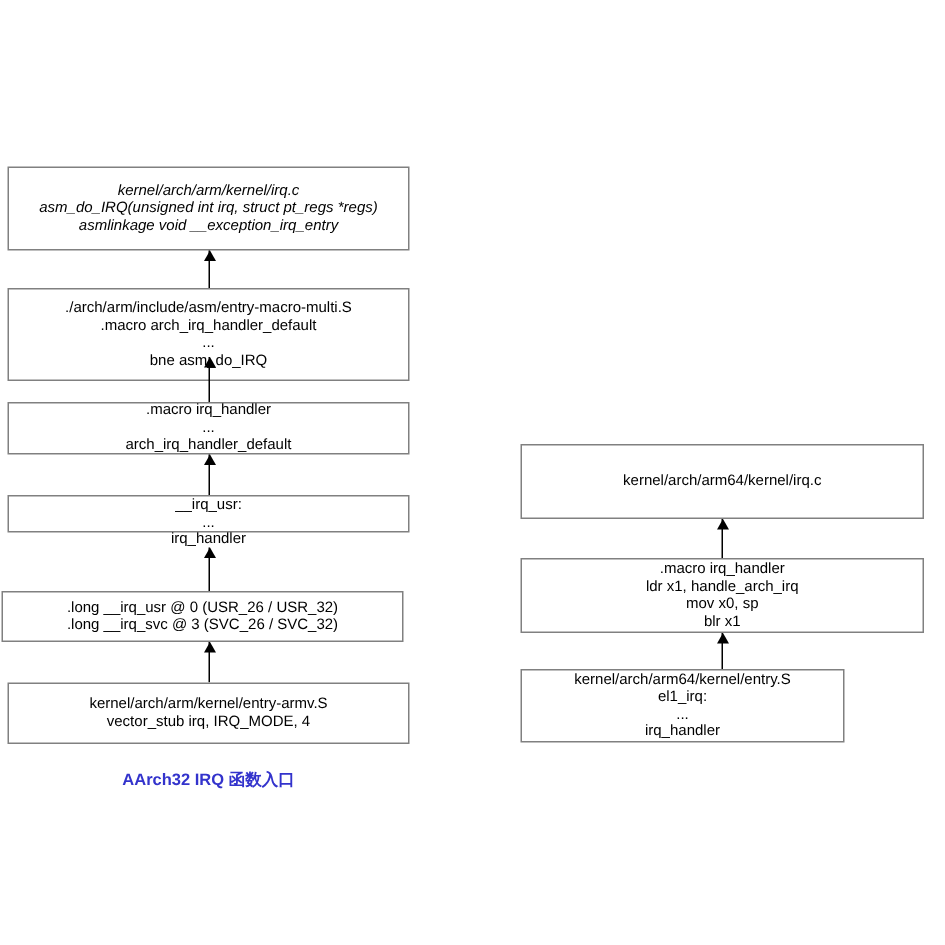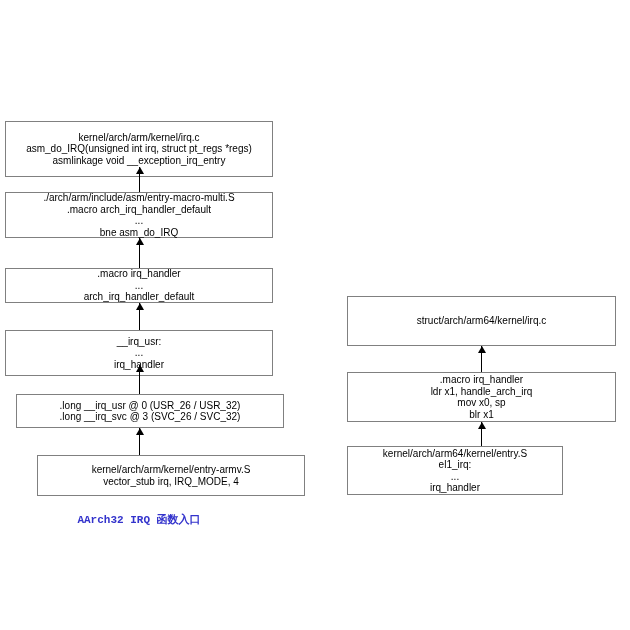--- a/index.html
+++ b/index.html
@@ -48,77 +48,76 @@
     border-right: 4px solid transparent;
     border-bottom: 7px solid var(--arrow, #000000);
   }
   .caption {
     position: absolute;
     text-align: center;
     font-size: 11px;
     font-weight: bold;
     color: var(--caption, #3333cc);
     white-space: nowrap;
-    font-family: Liberation Mono, monospace;
   }
 </style>
 </head>
 <body>
 
 <div class="canvas">
 
-  <div class="flow-box" style="left:5px; top:121px; width:268px; height:56px;">
+  <div class="flow-box" style="left:5px; top:111px; width:268px; height:56px;font-style:italic;">
     <div class="line">kernel/arch/arm/kernel/irq.c</div>
     <div class="line">asm_do_IRQ(unsigned int irq, struct pt_regs *regs)</div>
     <div class="line">asmlinkage void __exception_irq_entry</div>
   </div>
 
   <div class="connector" style="left:139px; top:167px; height:25px;"></div>
 
-  <div class="flow-box" style="left:5px; top:192px; width:268px; height:46px;">
+  <div class="flow-box" style="left:5px; top:192px; width:268px; height:62px;">
     <div class="line">./arch/arm/include/asm/entry-macro-multi.S</div>
     <div class="line">.macro arch_irq_handler_default</div>
     <div class="line">...</div>
     <div class="line">bne asm_do_IRQ</div>
   </div>
 
   <div class="connector" style="left:139px; top:238px; height:30px;"></div>
 
   <div class="flow-box" style="left:5px; top:268px; width:268px; height:35px;">
     <div class="line">.macro irq_handler</div>
     <div class="line">...</div>
     <div class="line">arch_irq_handler_default</div>
   </div>
 
   <div class="connector" style="left:139px; top:303px; height:27px;"></div>
 
-  <div class="flow-box" style="left:5px; top:330px; width:268px; height:46px;">
+  <div class="flow-box" style="left:5px; top:330px; width:268px; height:25px;justify-content:space-between;">
     <div class="line">__irq_usr:</div>
     <div class="line">...</div>
     <div class="line">irq_handler</div>
   </div>
 
   <div class="connector" style="left:139px; top:365px; height:29px;"></div>
 
-  <div class="flow-box" style="left:16px; top:394px; width:268px; height:34px;">
+  <div class="flow-box" style="left:1px; top:394px; width:268px; height:34px;">
     <div class="line">.long __irq_usr @ 0 (USR_26 / USR_32)</div>
     <div class="line">.long __irq_svc @ 3 (SVC_26 / SVC_32)</div>
   </div>
 
   <div class="connector" style="left:139px; top:428px; height:27px;"></div>
 
-  <div class="flow-box" style="left:5px; top:455px; width:268px; height:41px;margin-left:32px;">
+  <div class="flow-box" style="left:5px; top:455px; width:268px; height:41px;">
     <div class="line">kernel/arch/arm/kernel/entry-armv.S</div>
     <div class="line">vector_stub irq, IRQ_MODE, 4</div>
   </div>
 
   <div class="caption" style="left:5px; top:512px; width:268px;">AArch32 IRQ 函数入口</div>
 
   <div class="flow-box" style="left:347px; top:296px; width:269px; height:50px;">
-    <div class="line">struct/arch/arm64/kernel/irq.c</div>
+    <div class="line">kernel/arch/arm64/kernel/irq.c</div>
   </div>
 
   <div class="connector" style="left:481px; top:346px; height:26px;"></div>
 
   <div class="flow-box" style="left:347px; top:372px; width:269px; height:50px;">
     <div class="line">.macro irq_handler</div>
     <div class="line">ldr x1, handle_arch_irq</div>
     <div class="line">mov x0, sp</div>
     <div class="line">blr x1</div>
   </div>

